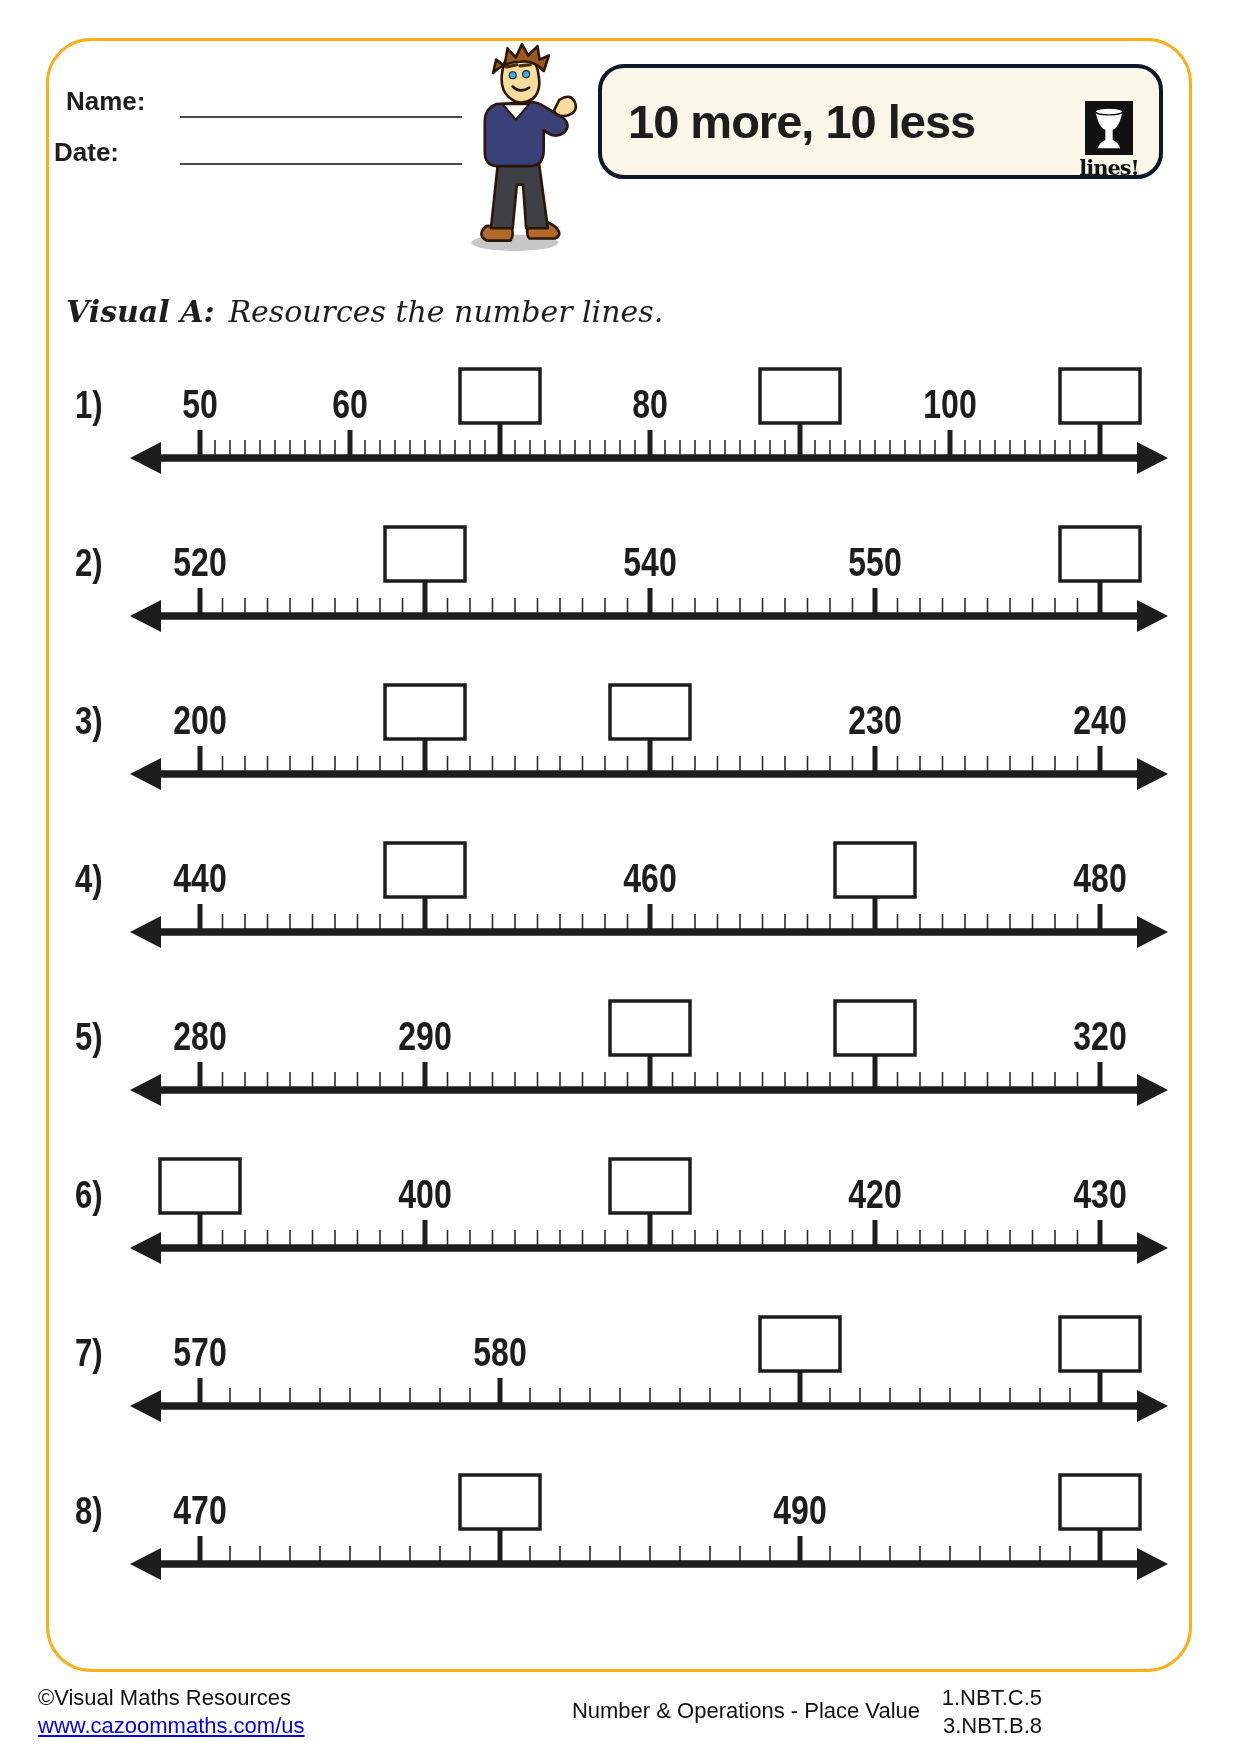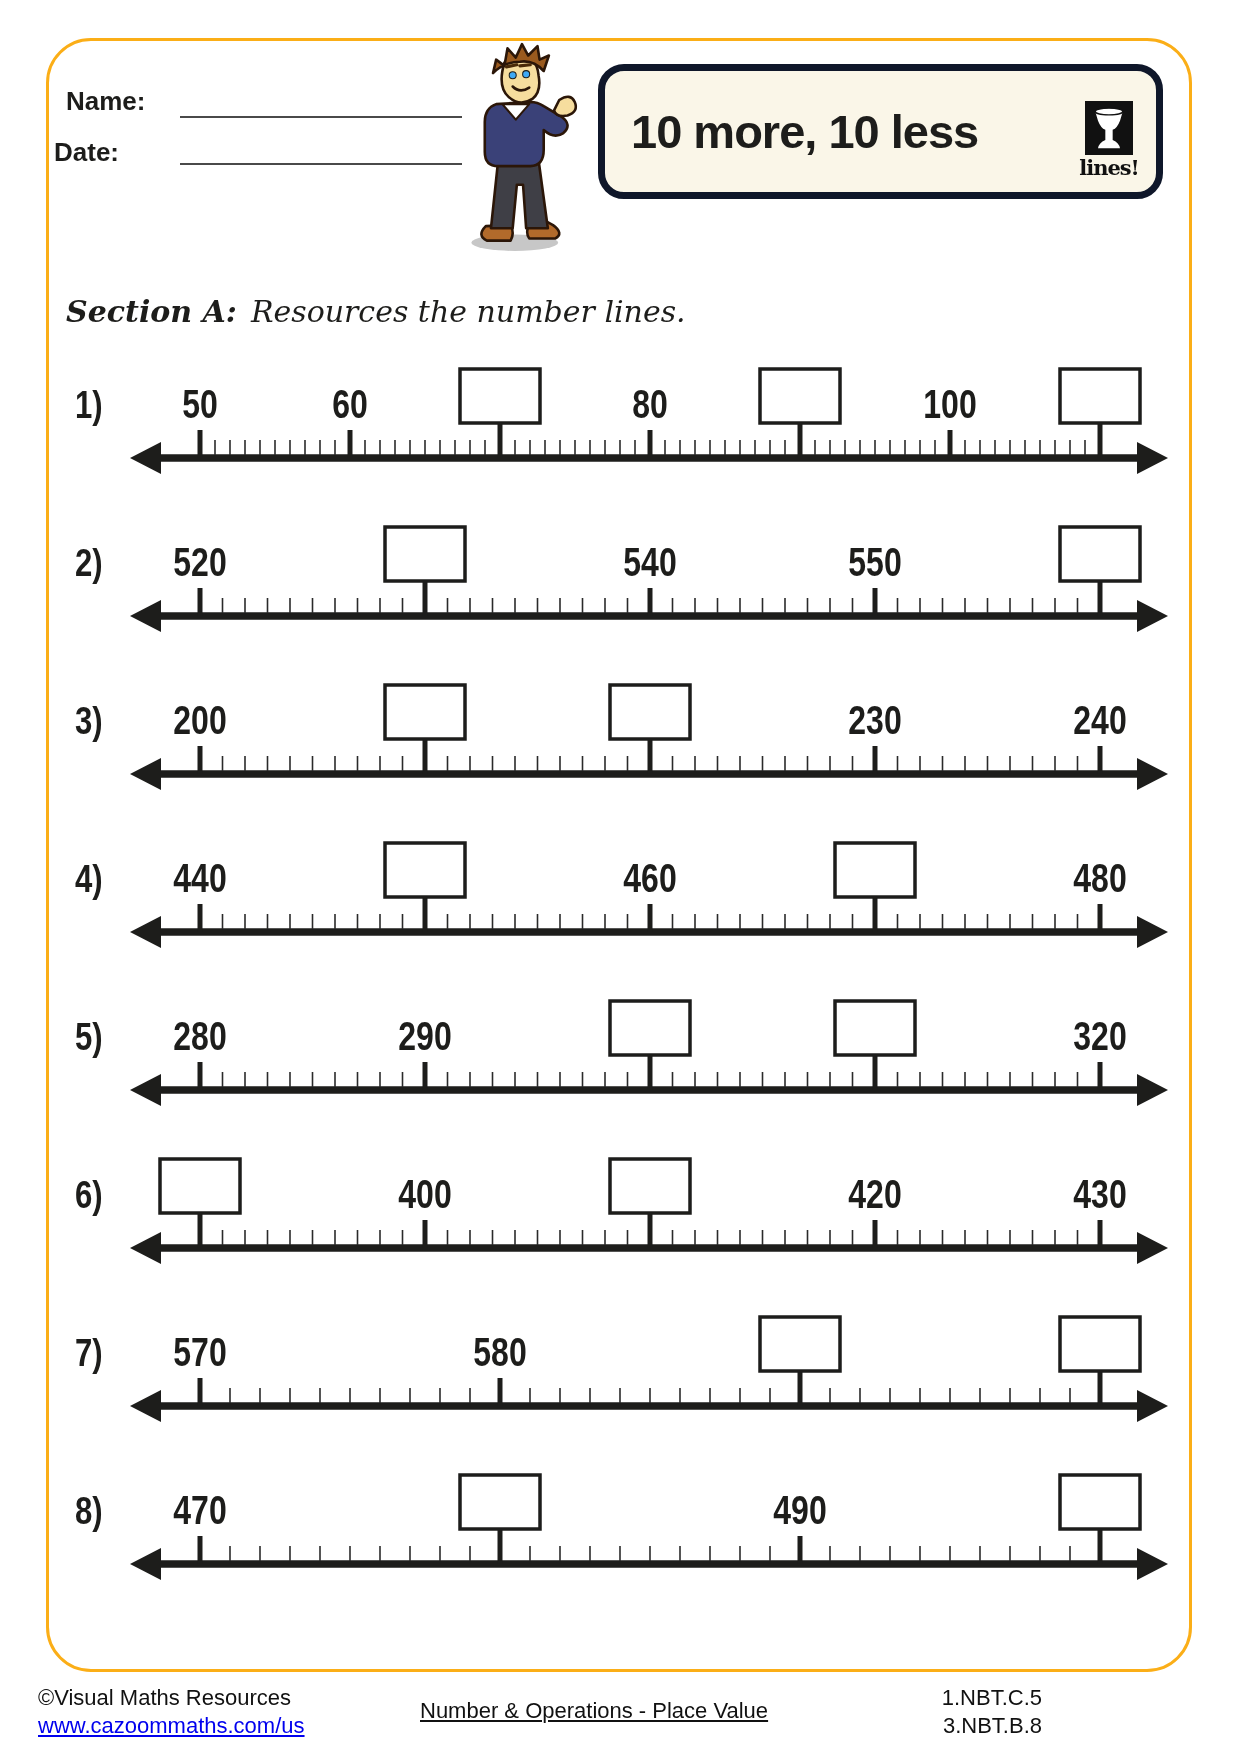--- a/index.html
+++ b/index.html
@@ -18,38 +18,38 @@
     border:3.5px solid var(--border);border-radius:45px;
   }
   .field-label{position:absolute;font-size:26px;font-weight:bold;color:var(--ink);}
   .name-label{left:66px;top:86px;}
   .date-label{left:54px;top:137px;}
   .write-line{position:absolute;width:282px;height:0;border-bottom:2px solid #4a4a4a;}
   .name-line{left:180px;top:116px;}
   .date-line{left:180px;top:163px;}
   .character{position:absolute;left:452px;top:40px;width:140px;height:212px;}
   .title-box{
-    position:absolute;left:598px;top:64px;width:565px;height:135px;
-    background:var(--box-bg);border:7px solid #0f172a;border-radius:26px;
+    position:absolute;left:598px;top:64px;width:565px;height:115px;
+    background:var(--box-bg);border:4px solid #0f172a;border-radius:26px;
     display:flex;align-items:center;box-sizing:border-box;
   }
   .title-text{font-size:47px;font-weight:bold;letter-spacing:-1px;padding-left:26px;color:var(--ink);}
   .logo{position:absolute;left:1085px;top:101px;width:48px;height:54px;background:#111;display:flex;align-items:center;justify-content:center;}
   .logo-word{
     position:absolute;left:1058px;top:155px;width:102px;text-align:center;
     font-family:"DejaVu Serif",serif;font-weight:bold;font-size:21px;letter-spacing:-1px;color:#111;
   }
   .section-heading{position:absolute;left:66px;top:294px;font-family:"DejaVu Serif",serif;font-size:30px;font-style:italic;}
   .section-label{font-weight:bold;margin-right:14px;}
   .lines-wrap{position:absolute;left:0;top:0;width:1241px;height:1754px;}
   .numberline-svg{position:absolute;left:65px;width:1115px;height:120px;}
   .footer{position:absolute;left:0;top:1678px;width:1080px;height:70px;font-size:22px;color:#111;}
   .footer-left{position:absolute;left:38px;top:6px;line-height:28px;}
   .footer-link{color:var(--link);}
-  .footer-center{position:absolute;left:420px;top:20px;width:500px;text-align:left;text-decoration:underline;}
+  .footer-center{position:absolute;left:420px;top:20px;width:500px;text-align:right;}
   .footer-right{position:absolute;right:38px;top:6px;text-align:right;line-height:28px;}
 </style>
 </head>
 <body>
 
 <div class="page">
   <div class="frame"></div>
 
   <span class="field-label name-label">Name:</span>
   <div class="write-line name-line"></div>
@@ -80,21 +80,21 @@
 
   <div class="logo">
     <svg width="44" height="50" viewBox="0 0 48 54">
       <path d="M9 9 h30 l-3 10 q-3 8 -8 10 l0 11 q7 3 8 9 h-24 q1 -6 8 -9 l0 -11 q-5 -2 -8 -10 z" fill="#ffffff"></path>
       <ellipse cx="24" cy="9" rx="15" ry="3.6" fill="#ffffff" stroke="#111" stroke-width="1.4"></ellipse>
     </svg>
   </div>
   <div class="logo-word">lines!</div>
 
   <div class="section-heading">
-    <span class="section-label">Section A:</span><span>Resources the number lines.</span>
+    <span class="section-label">Visual A:</span><span>Resources the number lines.</span>
   </div>
 
   <div class="lines-wrap" id="lines-wrap">
       <svg viewBox="0 0 1115 120" class="numberline-svg" style="top: 362px;">
         <text transform="translate(10,56) scale(0.82,1)" font-size="38" font-weight="bold" fill="#1d1d1b">1)</text>
         <line x1="88" y1="96" x2="1080" y2="96" stroke="#1d1d1b" stroke-width="7.5"></line>
         <polygon points="65,96 96,80 96,112" fill="#1d1d1b"></polygon>
         <polygon points="1103,96 1072,80 1072,112" fill="#1d1d1b"></polygon>
         <line x1="150" y1="78" x2="150" y2="93" stroke="#2a2a2a" stroke-width="1.6"></line>
         <line x1="165" y1="78" x2="165" y2="93" stroke="#2a2a2a" stroke-width="1.6"></line>

